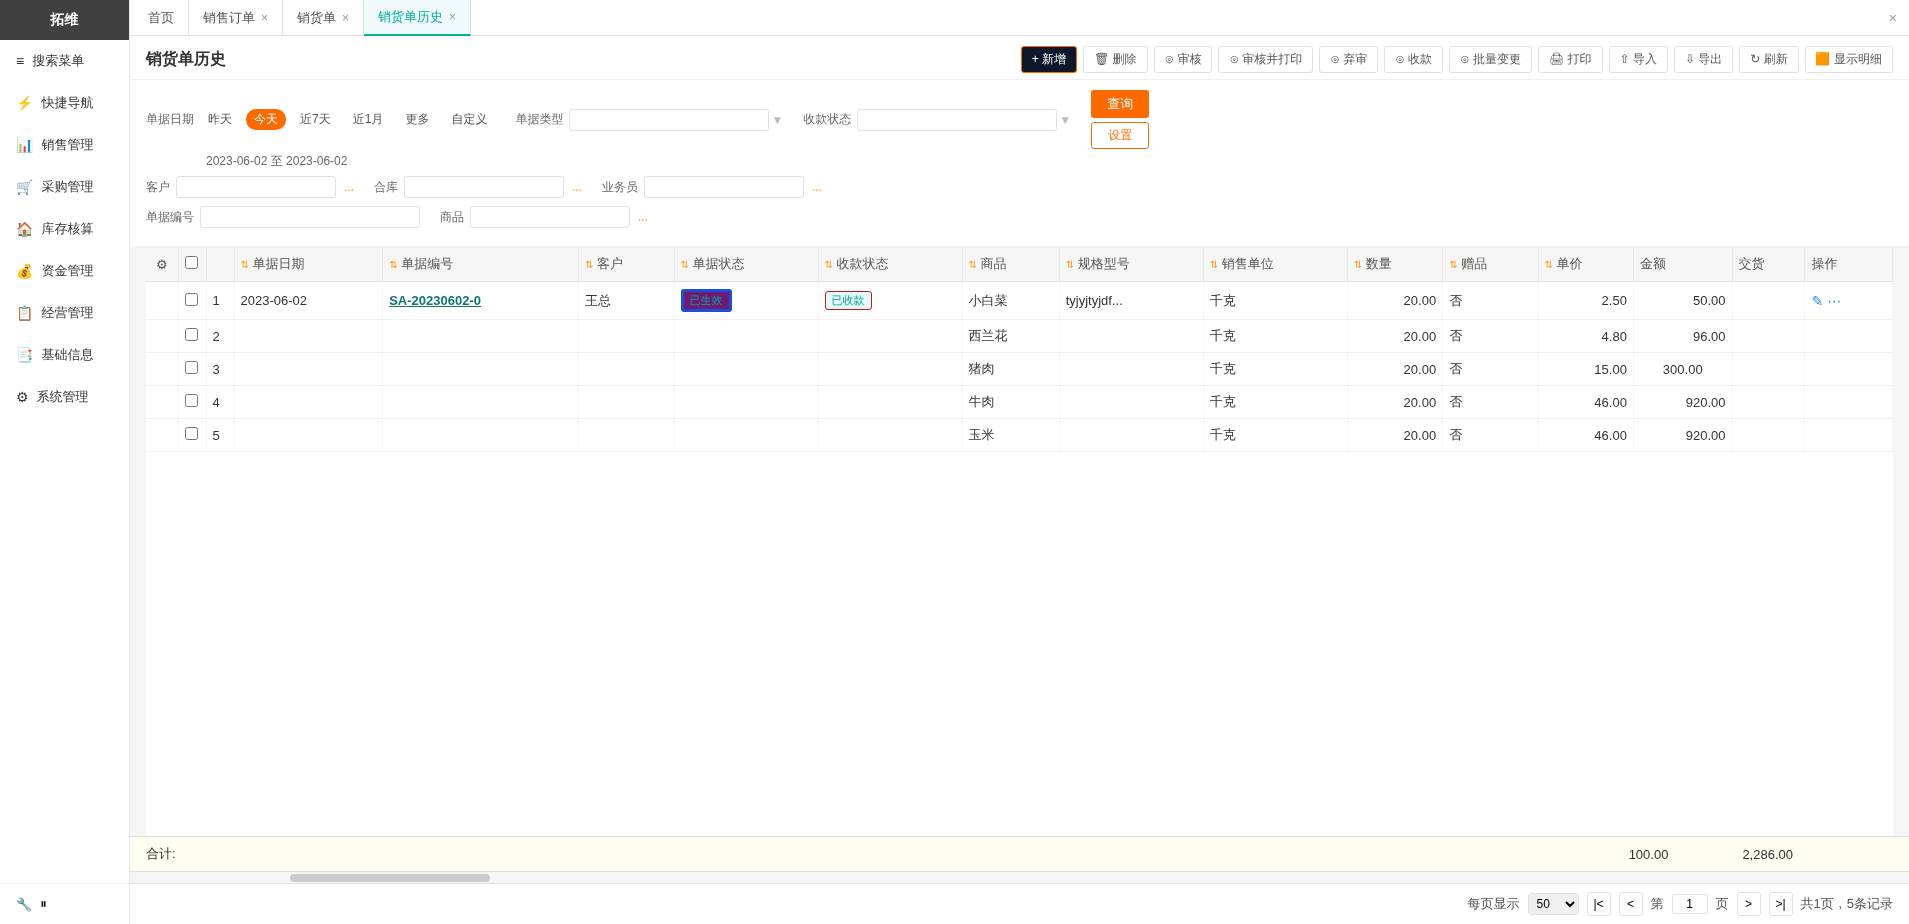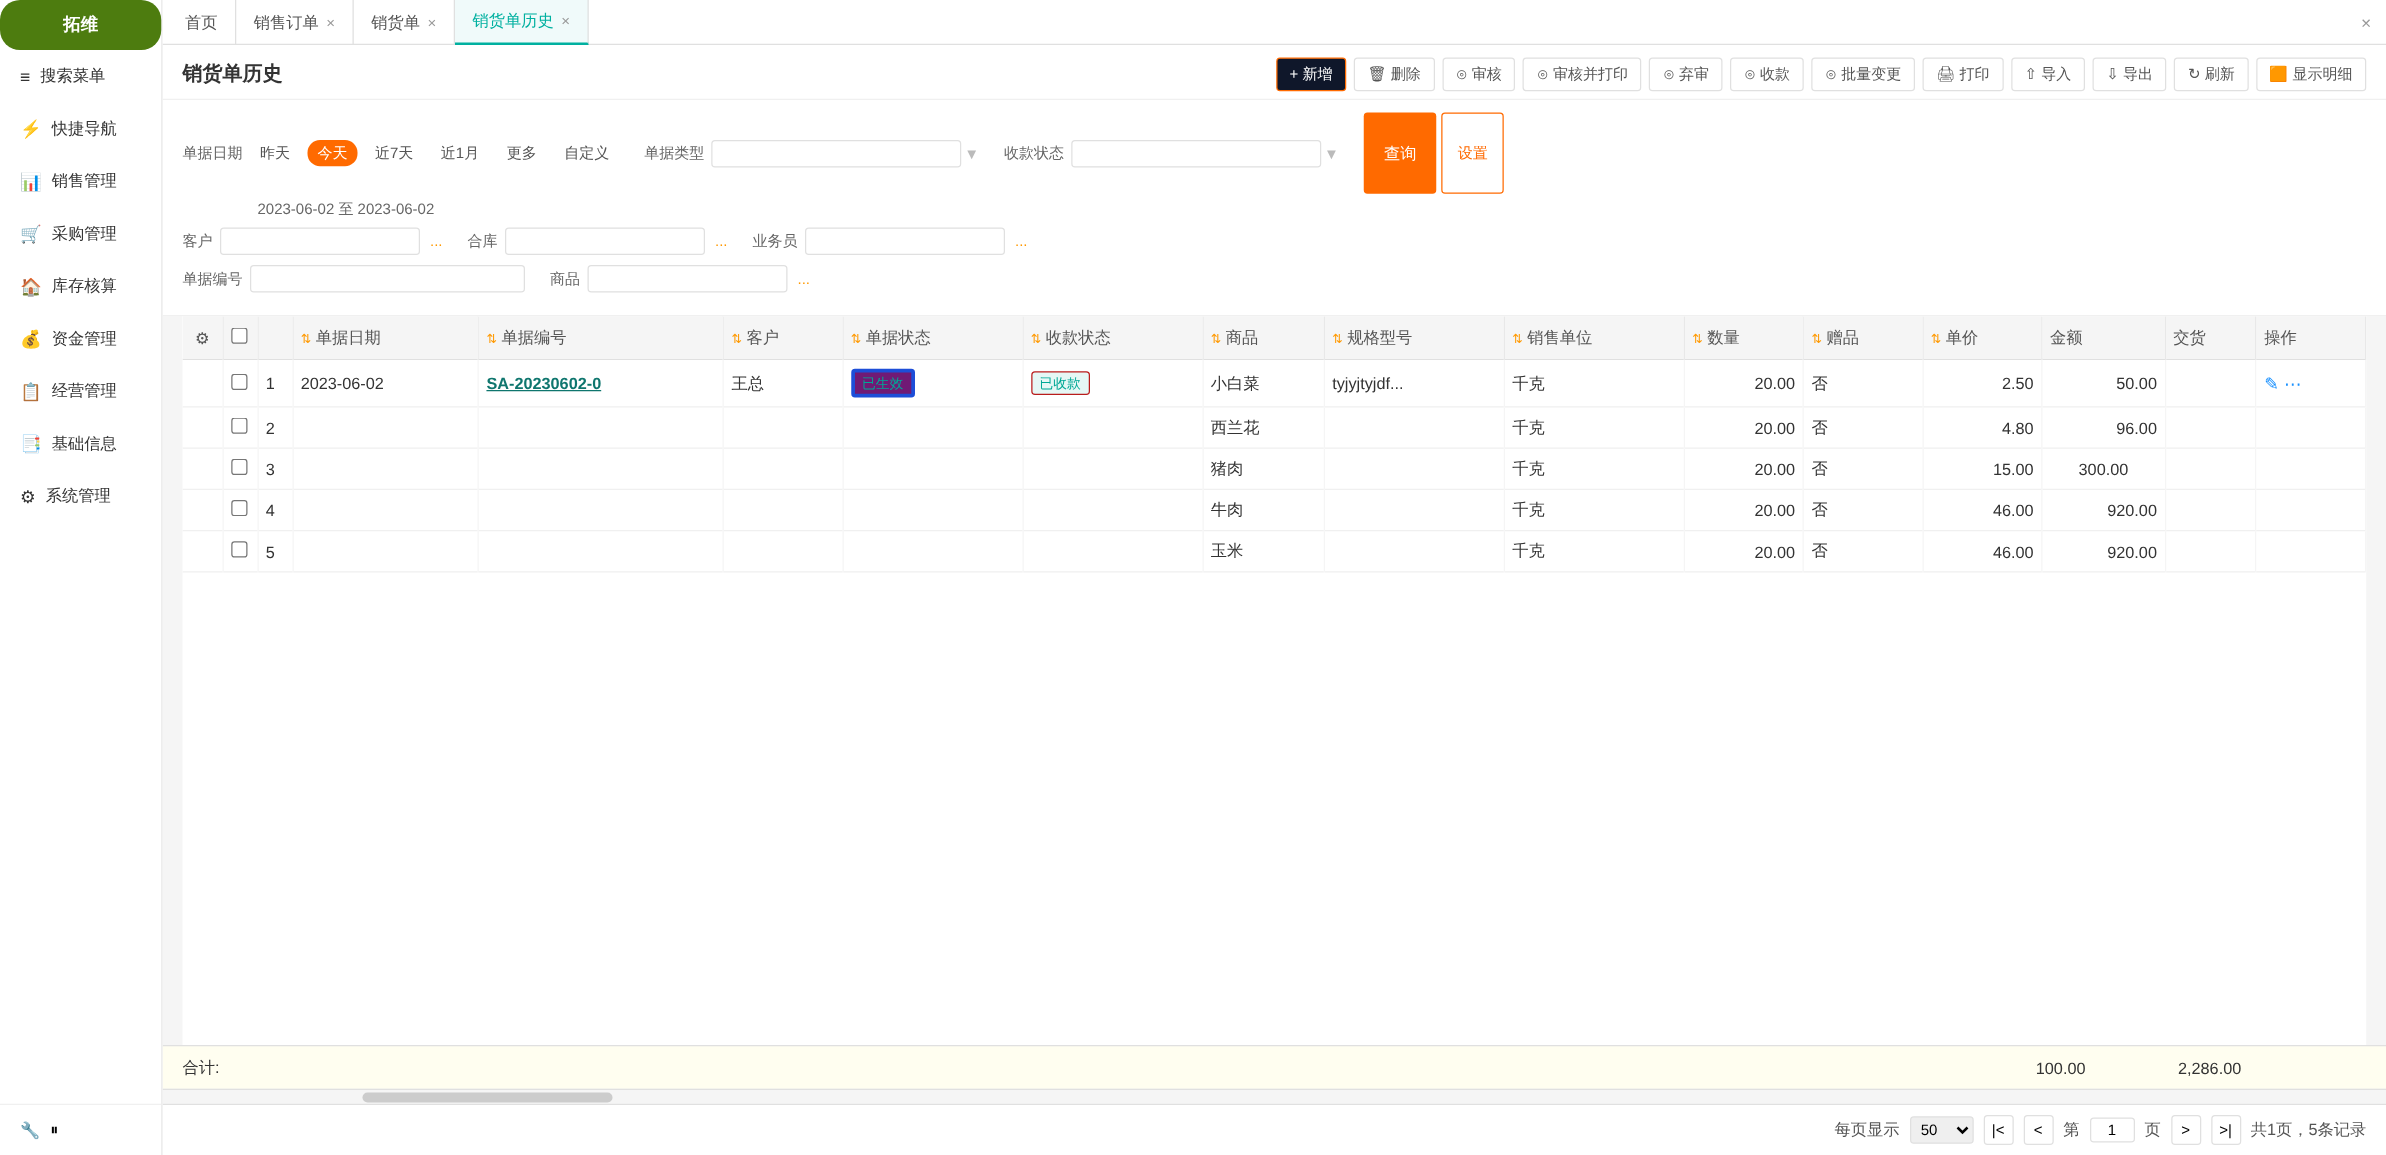--- a/index.html
+++ b/index.html
@@ -9,28 +9,27 @@
     .sidebar {
       width: 130px;
       background: #fff;
       border-right: 1px solid #e8e8e8;
       display: flex;
       flex-direction: column;
       height: 100%;
     }
     .sidebar-logo {
       height: 40px;
-      background: #4d7c0f;
+      background: #404040;
       display: flex;
       align-items: center;
       justify-content: center;
       color: #fff;
       font-size: 14px;
       font-weight: bold;
-      border-radius: 16px;
     }
     .sidebar-item {
       display: flex;
       align-items: center;
       gap: 8px;
       padding: 12px 16px;
       cursor: pointer;
       color: #333;
       transition: background 0.2s;
     }
@@ -182,25 +181,25 @@
       border-radius: 3px;
       padding: 5px 16px;
       cursor: pointer;
       font-size: 13px;
     }
     .set-btn {
       background: #fff;
       color: #ff6a00;
       border: 1px solid #ff6a00;
       border-radius: 3px;
-      padding: 23px 12px;
-      cursor: pointer;
-      font-size: 12px;
-    }
-    .filter-actions { display: flex; flex-direction: row; gap: 4px; }
+      padding: 4px 12px;
+      cursor: pointer;
+      font-size: 12px;
+    }
+    .filter-actions { display: flex; flex-direction: column; gap: 4px; }
 
     
     .table-area {
       flex: 1;
       overflow: auto;
       background: #fff;
       margin: 0 16px;
     }
     table {
       width: 100%;

